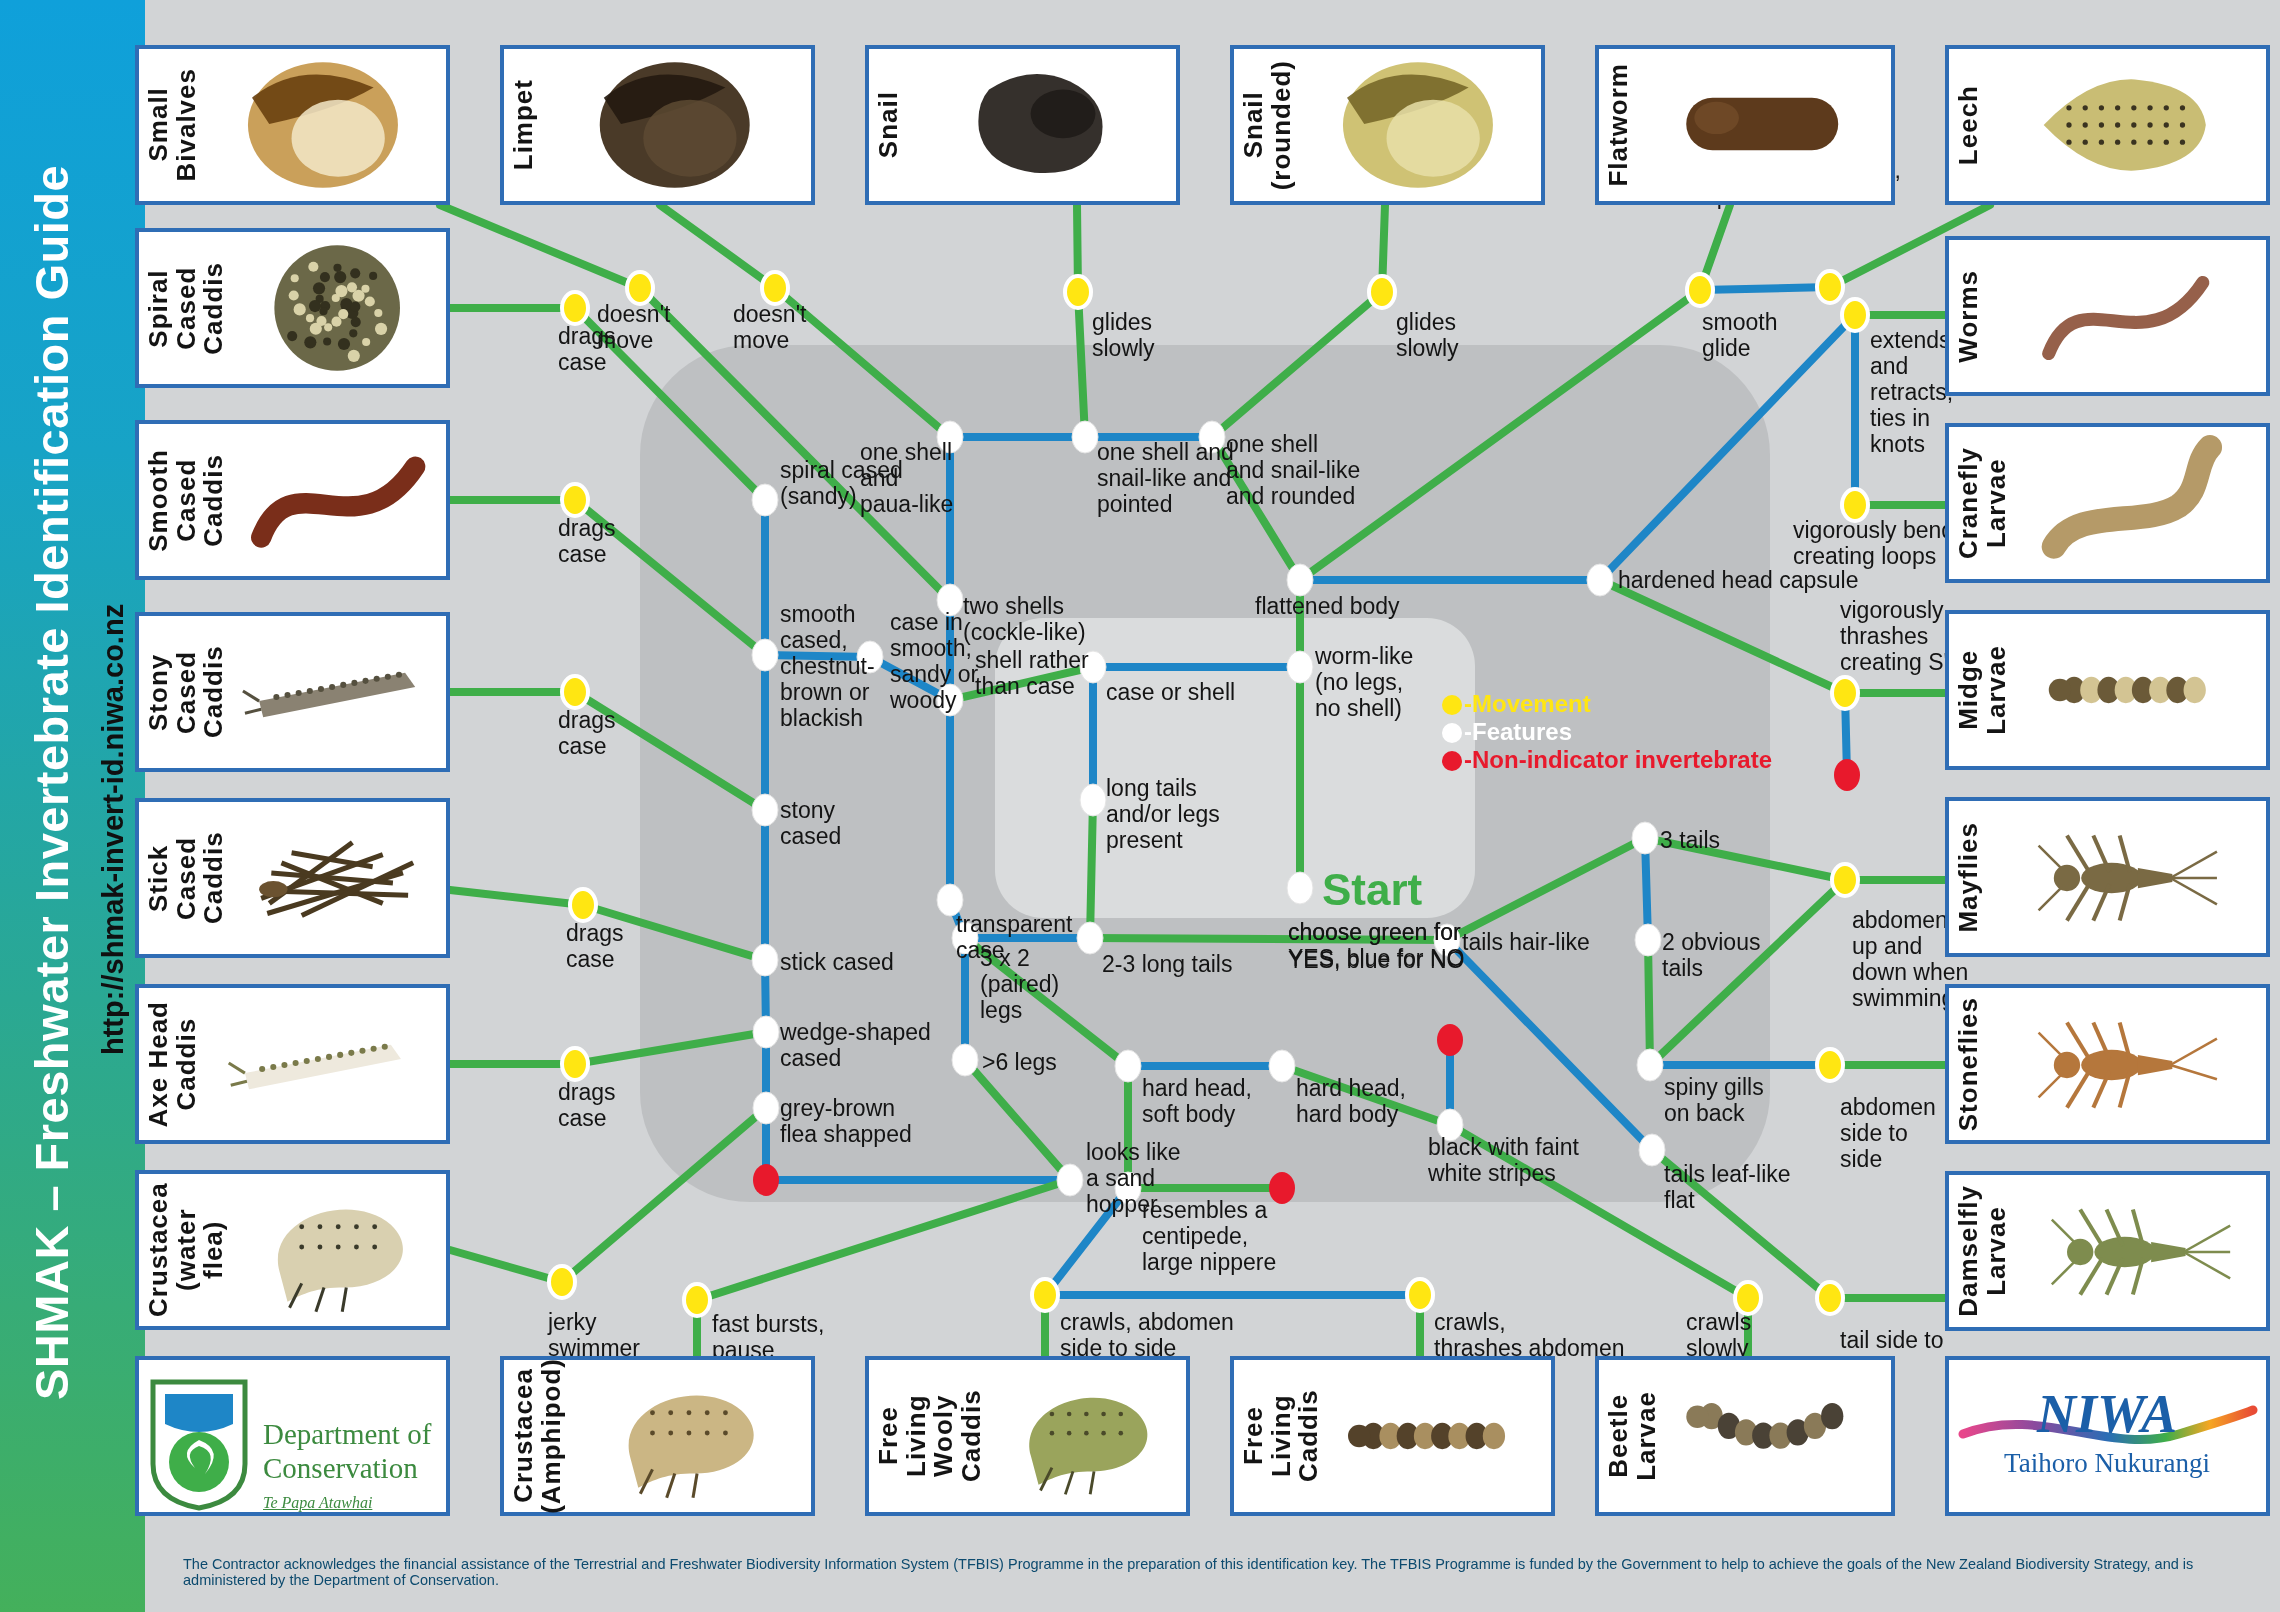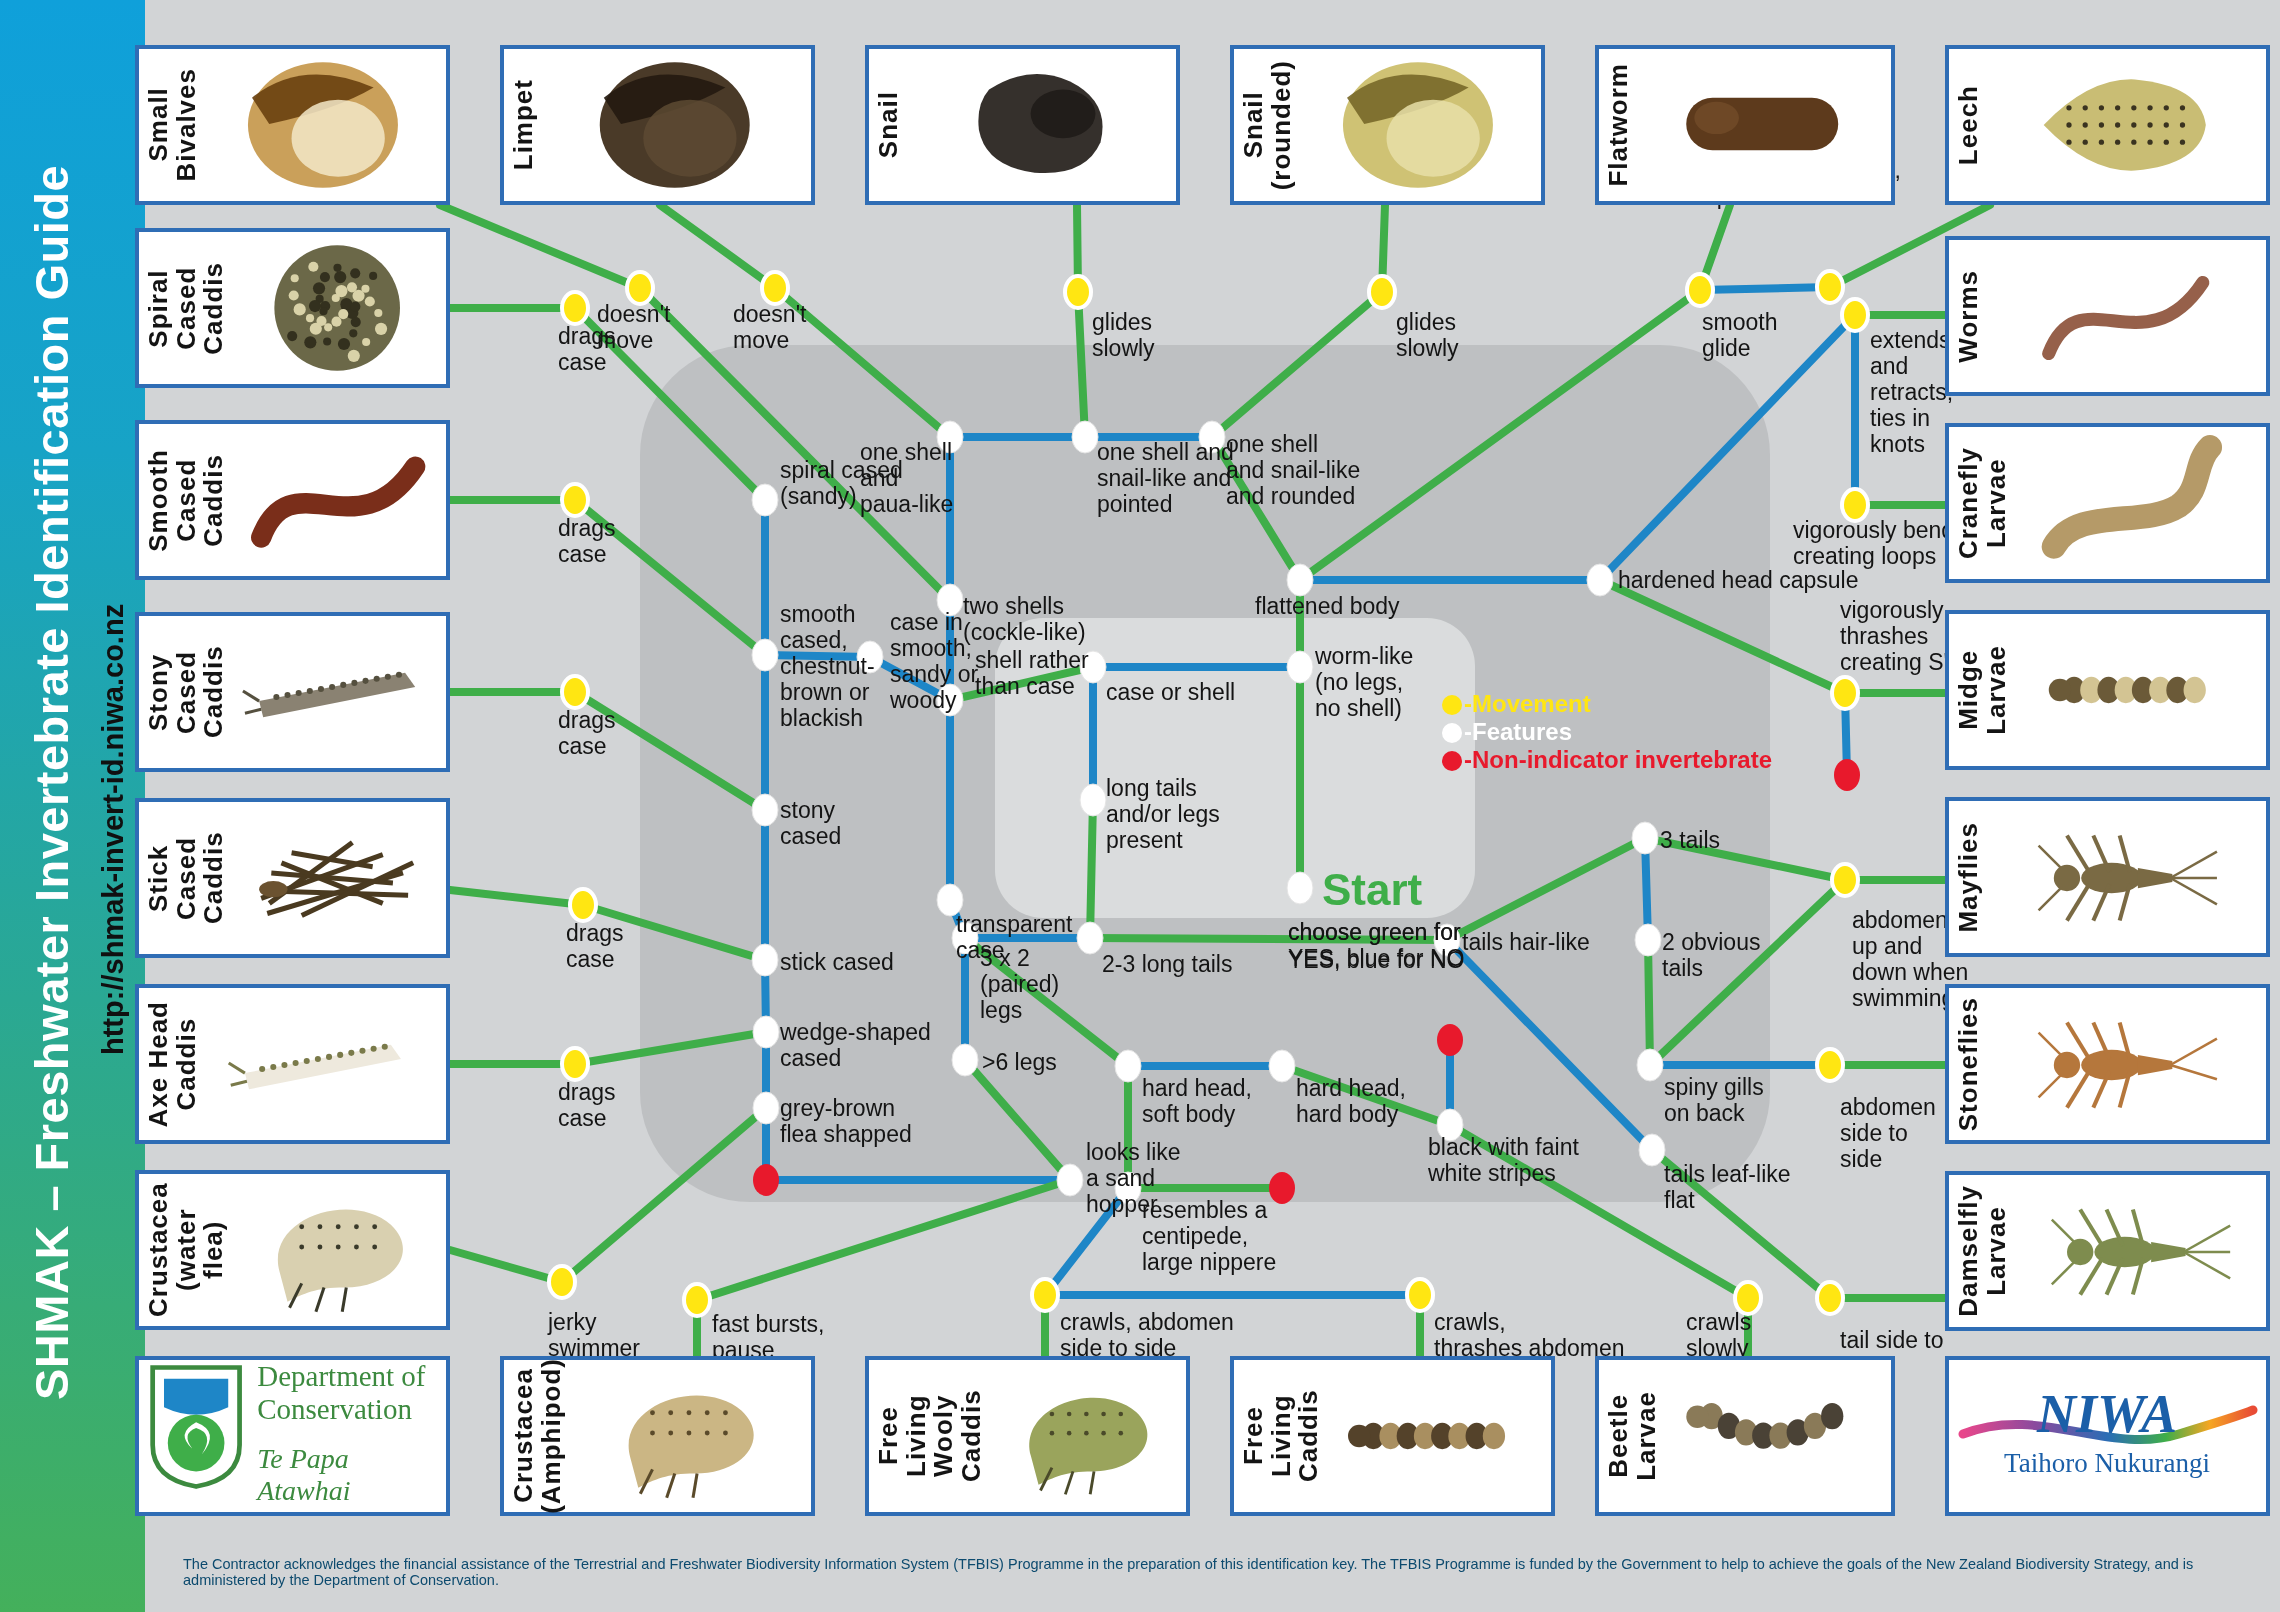--- a/index.html
+++ b/index.html
@@ -594,30 +594,30 @@
         <line x1="110" y1="82" x2="100" y2="118" stroke="#7e8c4e" stroke-width="4"></line>
             <line x1="150" y1="76" x2="196" y2="50" stroke="#7e8c4e" stroke-width="2.5"></line>
             <line x1="150" y1="76" x2="196" y2="76" stroke="#7e8c4e" stroke-width="2.5"></line>
             <line x1="150" y1="76" x2="196" y2="102" stroke="#7e8c4e" stroke-width="2.5"></line>
         <line x1="42" y1="66" x2="20" y2="44" stroke="#7e8c4e" stroke-width="2.5"></line>
         <line x1="42" y1="86" x2="20" y2="108" stroke="#7e8c4e" stroke-width="2.5"></line>
           </svg>
         </div>
       </div>
       <div class="box" style="left: 135px; top: 1356px; width: 315px; height: 160px;">
-        <div style="display:flex;align-items:flex-start;width:100%;height:100%;padding:0 8px;box-sizing:border-box;">
+        <div style="display:flex;align-items:flex-end;width:100%;height:100%;padding:0 8px;box-sizing:border-box;">
     <svg width="104" height="134" viewBox="0 0 104 134">
       <path d="M6,4 h92 v82 q0,36 -46,44 q-46,-8 -46,-44 Z" fill="#ffffff" stroke="#3c8a3f" stroke-width="5"></path>
       <path d="M18,16 h68 v30 q-34,16 -68,0 Z" fill="#1e86c7"></path>
       <circle cx="52" cy="84" r="30" fill="#3fae49"></circle>
       <path d="M52,62 q26,10 6,34 q14,-22 -6,-28 q-16,6 -4,22 q-18,-16 4,-28" fill="#ffffff"></path>
     </svg>
     <div class="logo-doc-text" style="margin-left:12px;">
       <div style="font-size:29px;line-height:1.15;">Department of<br>Conservation</div>
-      <div style="font-size:28px;font-style:italic;margin-top:16px;">Te Papa Atawhai</div>
+      <div style="font-size:16px;font-style:italic;margin-top:9px;text-decoration:underline;">Te Papa Atawhai</div>
     </div>
         </div>
       </div>
       <div class="box" style="left: 500px; top: 1356px; width: 315px; height: 160px;">
         <div class="vlabel">
           <span>Crustacea
 (Amphipod)</span>
         </div>
       <div class="art">
       <svg viewBox="0 0 210 150" preserveAspectRatio="xMidYMid meet">

